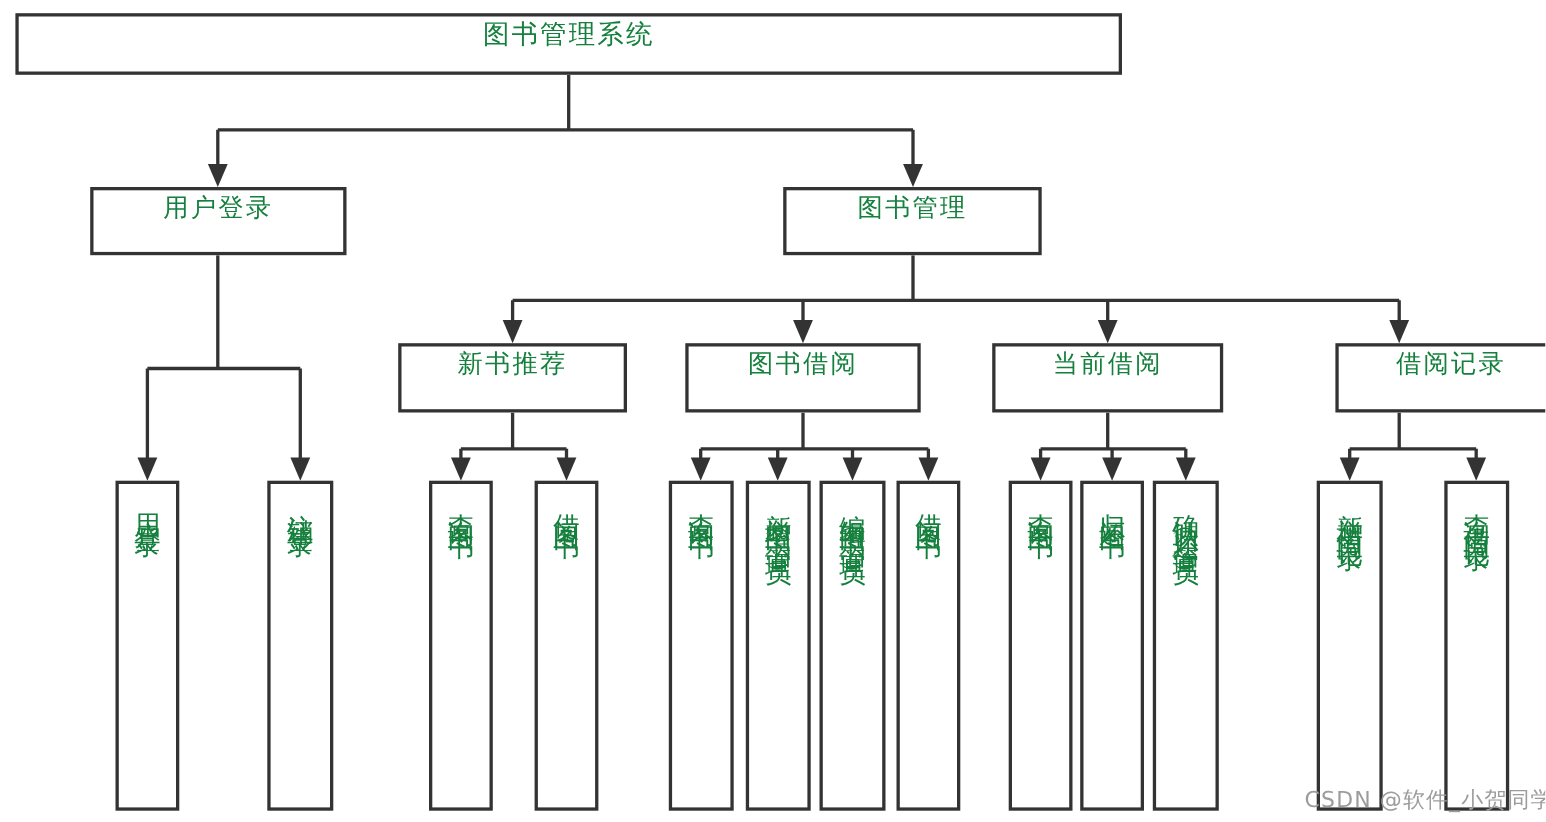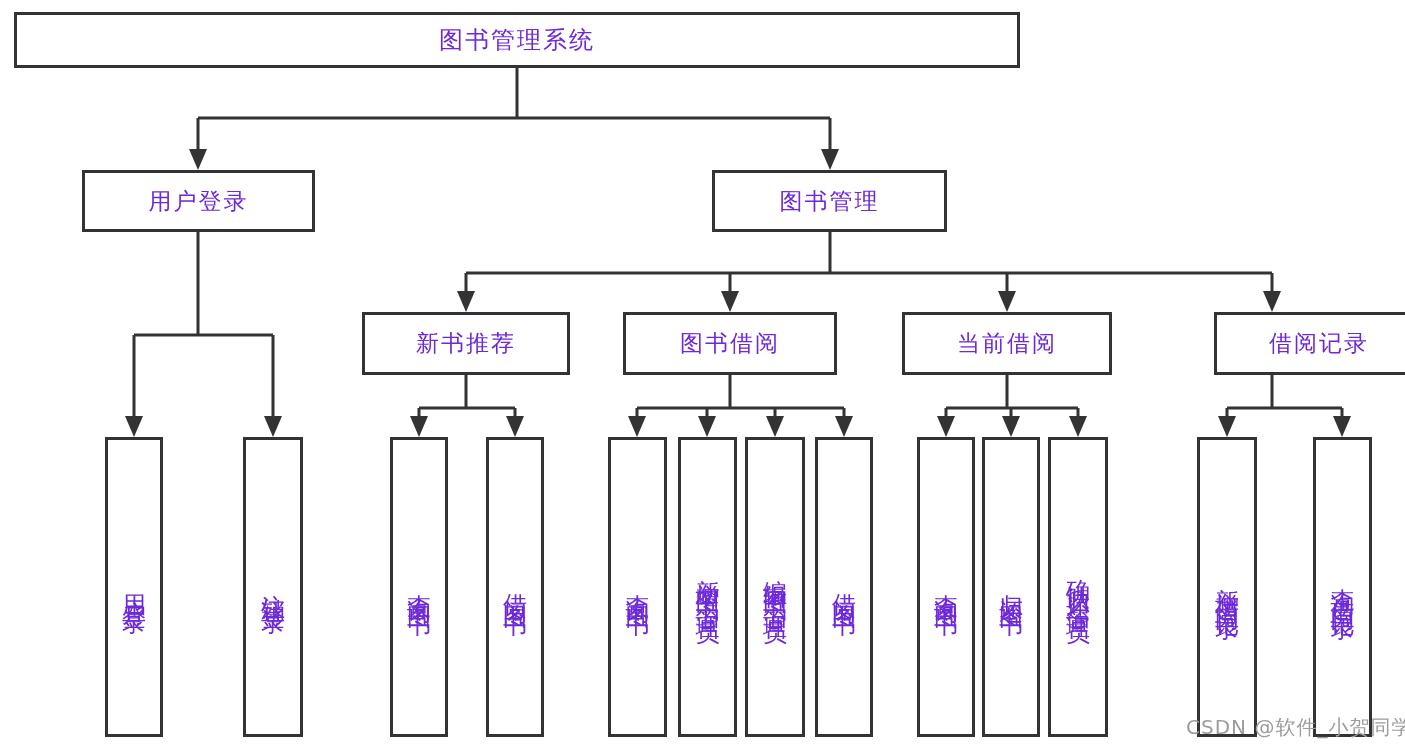--- a/index.html
+++ b/index.html
@@ -21,23 +21,22 @@
     top: 0;
     width: 1405px;
     height: 747px;
   }
   .node {
     position: absolute;
     box-sizing: border-box;
     border: 3px solid #333333;
     background: #ffffff;
     display: flex;
-    align-items: center;
     justify-content: center;
-    color: #6d28d9;
+    color: #15803d;
   }
   .hlabel {
     font-size: 23px;
     letter-spacing: 2px;
     white-space: nowrap;
   }
   .root-label {
     font-size: 24px;
     letter-spacing: 2px;
   }

